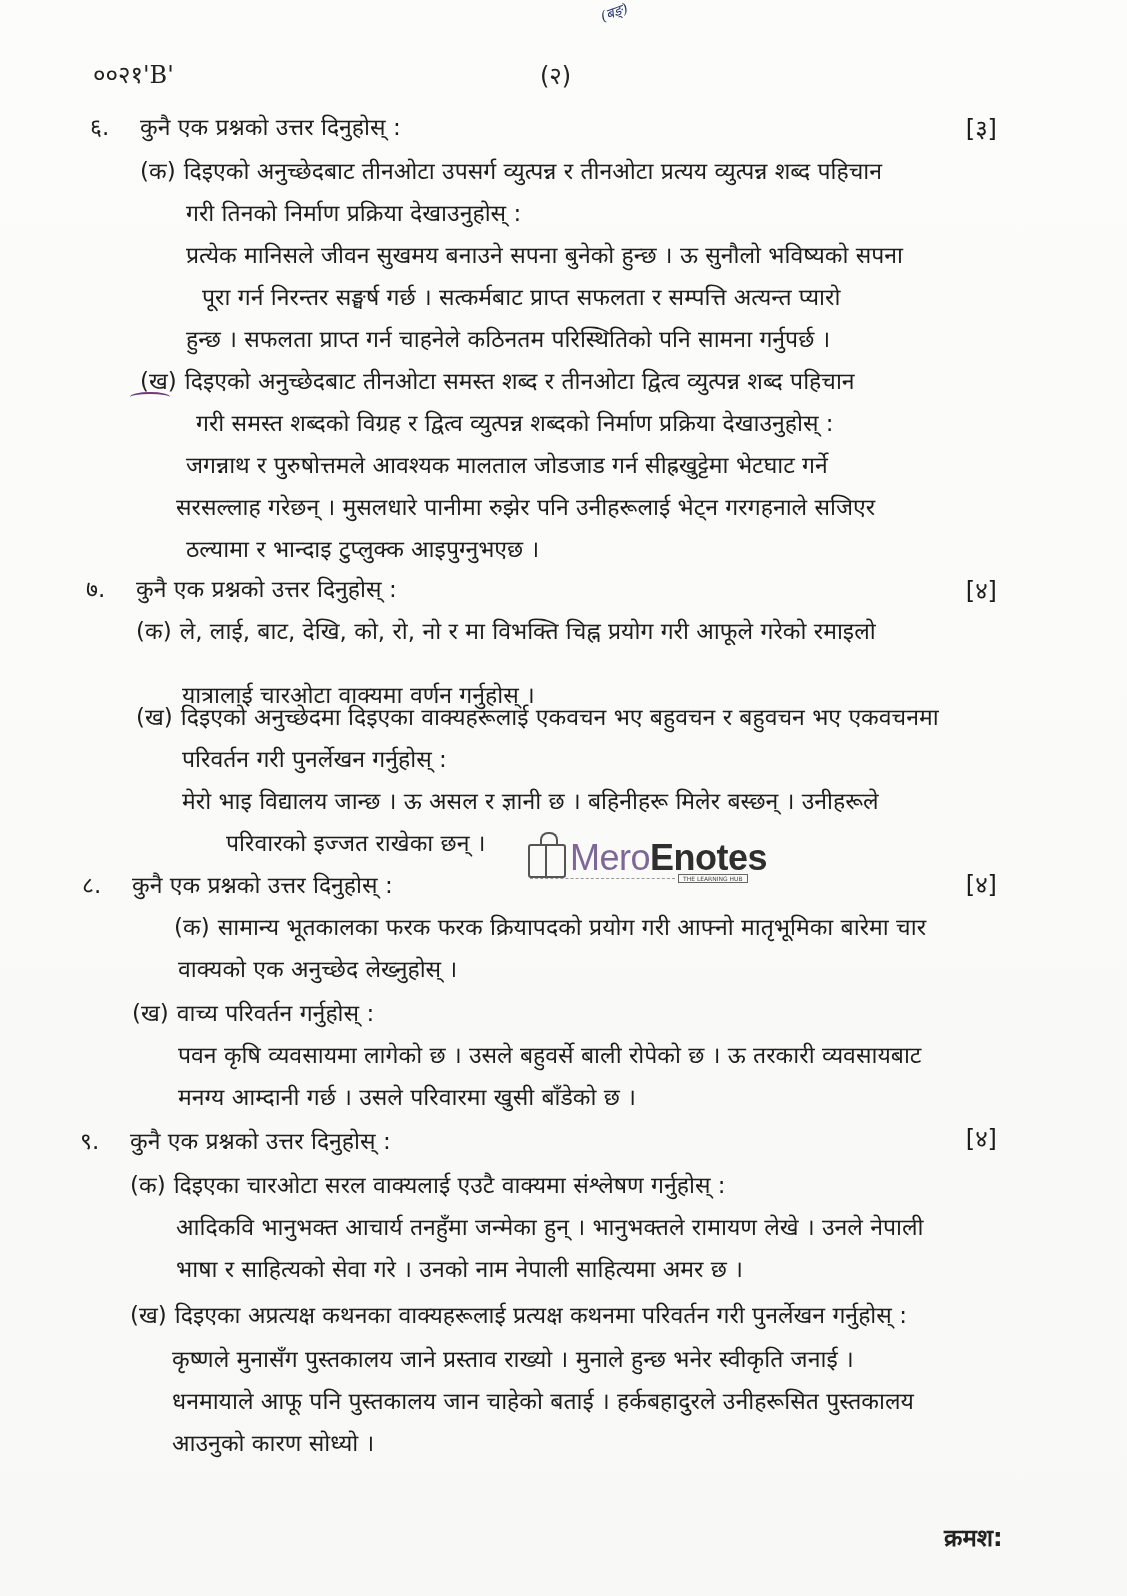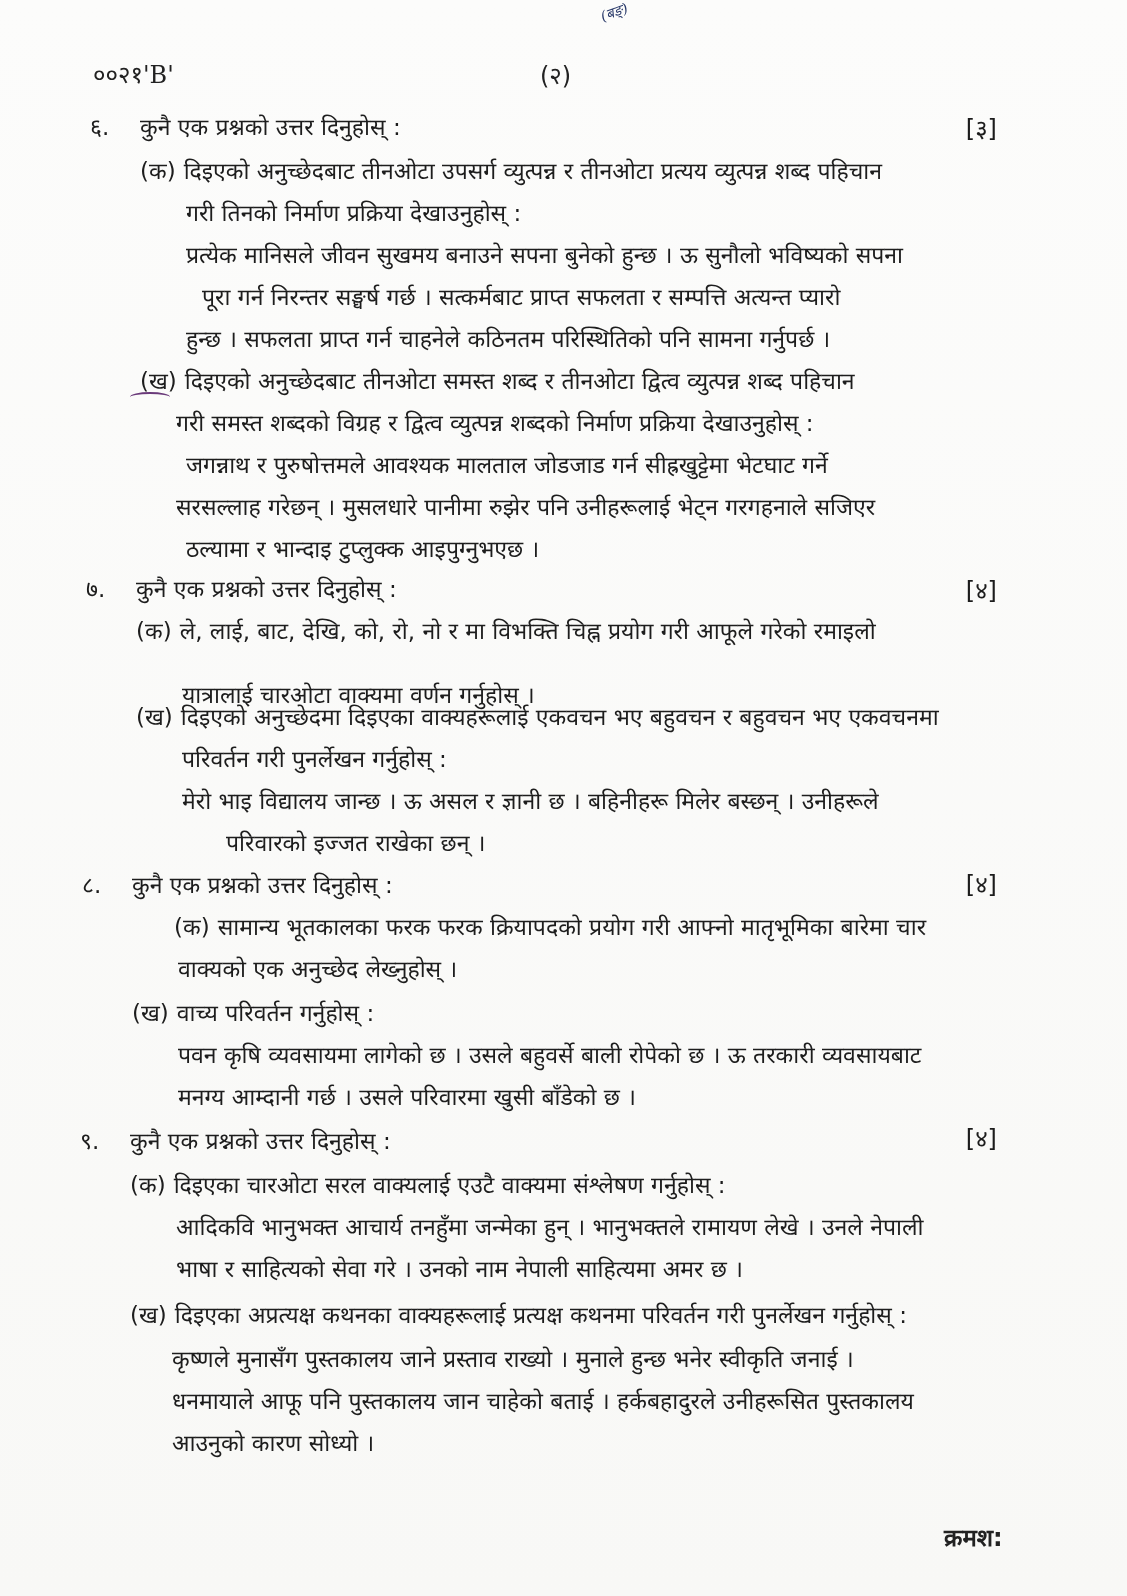--- a/index.html
+++ b/index.html
@@ -155,21 +155,21 @@
     </div>
     <div class="line" style="left:186px; top:198px;">गरी तिनको निर्माण प्रक्रिया देखाउनुहोस् :</div>
     <div class="line" style="left:186px; top:240px;">प्रत्येक मानिसले जीवन सुखमय बनाउने सपना बुनेको हुन्छ । ऊ सुनौलो भविष्यको सपना</div>
     <div class="line" style="left:202px; top:282px;">पूरा गर्न निरन्तर सङ्घर्ष गर्छ । सत्कर्मबाट प्राप्त सफलता र सम्पत्ति अत्यन्त प्यारो</div>
     <div class="line" style="left:186px; top:324px;">हुन्छ । सफलता प्राप्त गर्न चाहनेले कठिनतम परिस्थितिको पनि सामना गर्नुपर्छ ।</div>
 
     <div class="line" style="left:140px; top:366px;">
       <span class="sub-label">(ख)</span><span>दिइएको अनुच्छेदबाट तीनओटा समस्त शब्द र तीनओटा द्वित्व व्युत्पन्न शब्द पहिचान</span>
     </div>
     <div class="pen-mark" style="left:130px; top:392px; width:40px;"></div>
-    <div class="line" style="left:176px; top:408px;">गरी समस्त शब्दको विग्रह र द्वित्व व्युत्पन्न शब्दको निर्माण प्रक्रिया देखाउनुहोस् :</div>
+    <div class="line" style="left:196px; top:408px;">गरी समस्त शब्दको विग्रह र द्वित्व व्युत्पन्न शब्दको निर्माण प्रक्रिया देखाउनुहोस् :</div>
     <div class="line" style="left:186px; top:450px;">जगन्नाथ र पुरुषोत्तमले आवश्यक मालताल जोडजाड गर्न सीह्रखुट्टेमा भेटघाट गर्ने</div>
     <div class="line" style="left:176px; top:492px;">सरसल्लाह गरेछन् । मुसलधारे पानीमा रुझेर पनि उनीहरूलाई भेट्न गरगहनाले सजिएर</div>
     <div class="line" style="left:186px; top:534px;">ठल्यामा र भान्दाइ टुप्लुक्क आइपुग्नुभएछ ।</div>
   </section>
 
   <section>
     <div class="qnum" style="left:86px; top:574px;">७.</div>
     <div class="line" style="left:136px; top:574px;">कुनै एक प्रश्नको उत्तर दिनुहोस् :</div>
     <div class="marks" style="top:576px;">[४]</div>
 
@@ -179,20 +179,29 @@
     <div class="line" style="left:182px; top:680px;">यात्रालाई चारओटा वाक्यमा वर्णन गर्नुहोस् ।</div>
 
     <div class="line" style="left:136px; top:702px;">
       <span class="sub-label">(ख)</span><span>दिइएको अनुच्छेदमा दिइएका वाक्यहरूलाई एकवचन भए बहुवचन र बहुवचन भए एकवचनमा</span>
     </div>
     <div class="line" style="left:182px; top:744px;">परिवर्तन गरी पुनर्लेखन गर्नुहोस् :</div>
     <div class="line" style="left:182px; top:786px;">मेरो भाइ विद्यालय जान्छ । ऊ असल र ज्ञानी छ । बहिनीहरू मिलेर बस्छन् । उनीहरूले</div>
     <div class="line" style="left:182px; top:828px;margin-left:44px;">परिवारको इज्जत राखेका छन् ।</div>
   </section>
 
+  <div class="watermark">
+    <div class="wm-book">
+        <div class="wm-head"></div>
+      </div>
+    <span class="wm-text wm-mero">Mero</span>
+      <span class="wm-text wm-enotes">Enotes</span>
+    <div class="wm-rule"></div>
+    <div class="wm-tagline">THE LEARNING HUB</div>
+  </div>
 
   <section>
     <div class="qnum" style="left:82px; top:870px;">८.</div>
     <div class="line" style="left:132px; top:870px;">कुनै एक प्रश्नको उत्तर दिनुहोस् :</div>
     <div class="marks" style="top:870px;">[४]</div>
 
     <div class="line" style="left:132px; top:912px;margin-left:42px;">
       <span class="sub-label">(क)</span><span>सामान्य भूतकालका फरक फरक क्रियापदको प्रयोग गरी आफ्नो मातृभूमिका बारेमा चार</span>
     </div>
     <div class="line" style="left:178px; top:954px;">वाक्यको एक अनुच्छेद लेख्नुहोस् ।</div>

